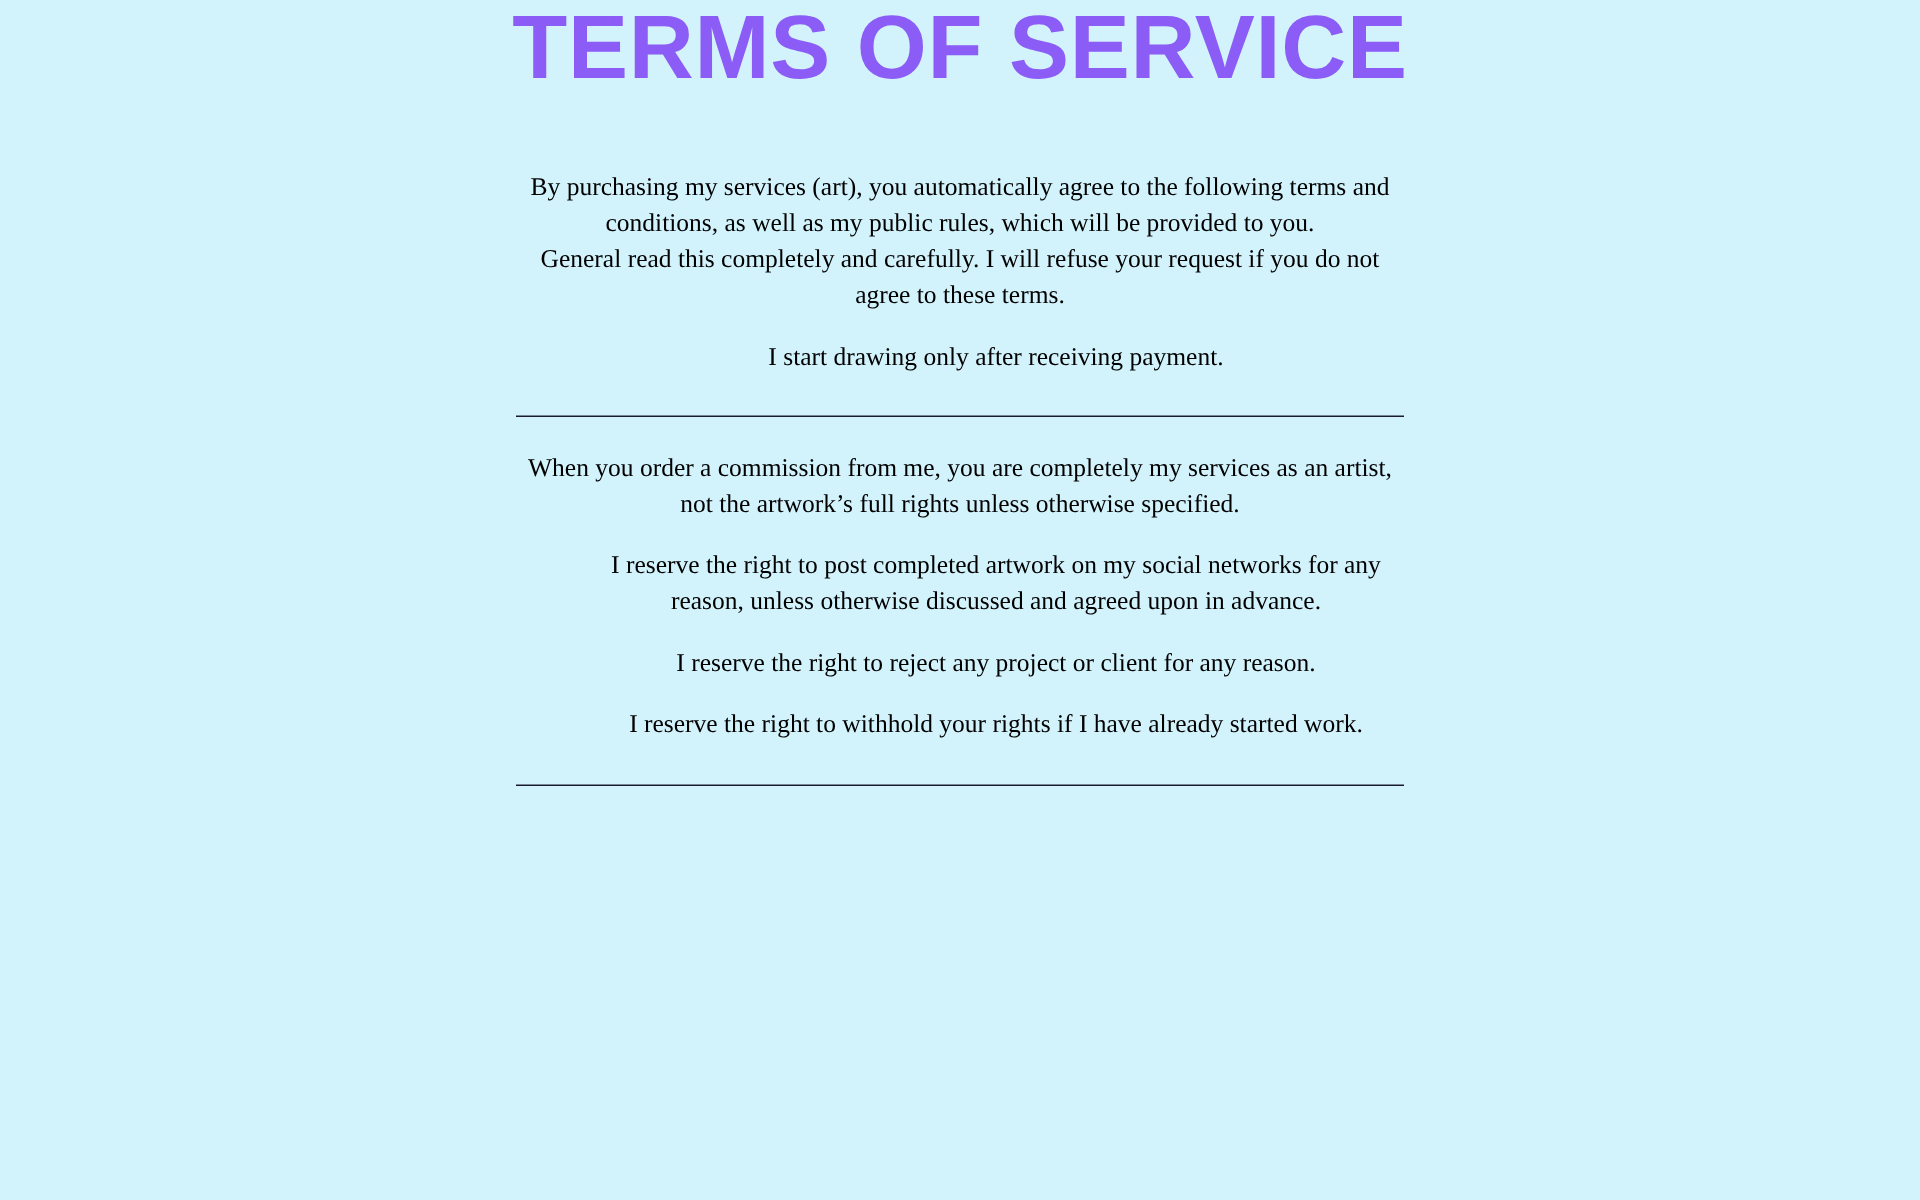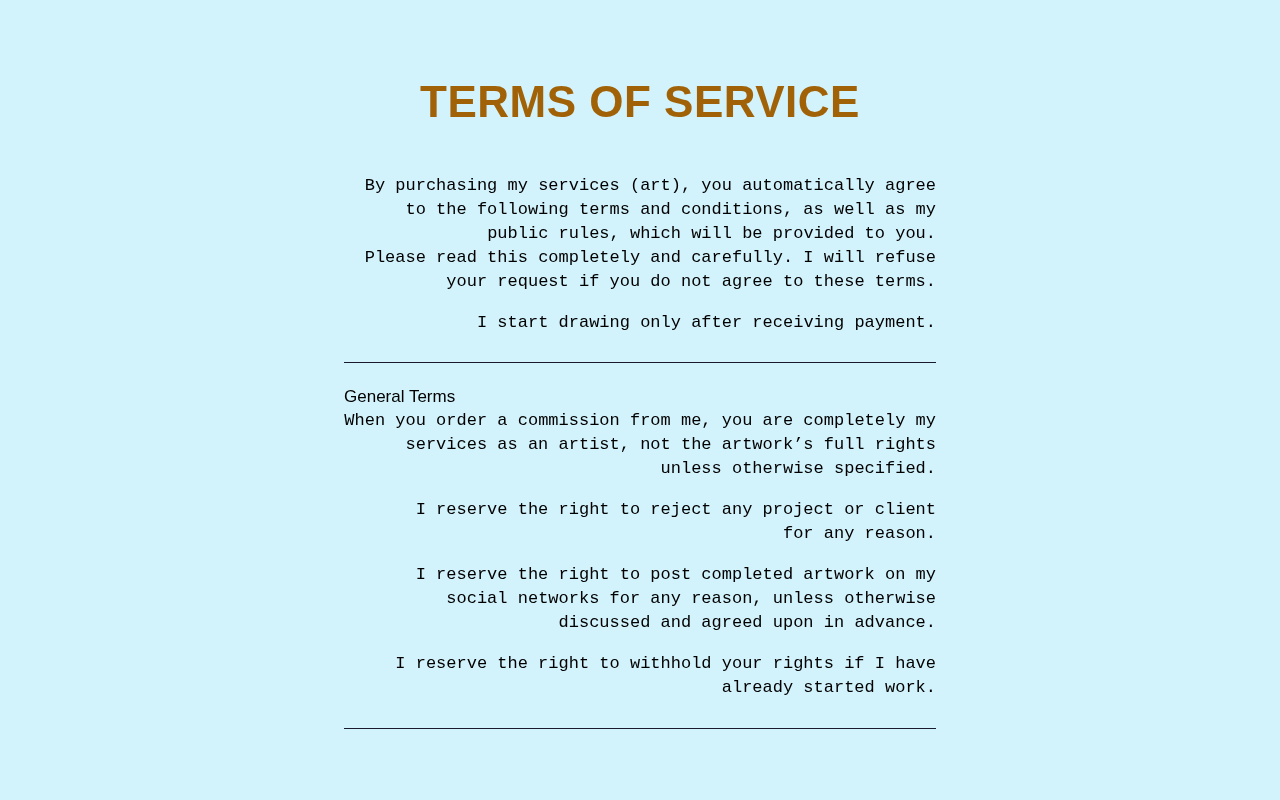--- a/index.html
+++ b/index.html
@@ -18,44 +18,43 @@
 
   .page {
     position: relative;
     width: 1280px;
     height: 800px;
     box-sizing: border-box;
   }
 
   .doc-title {
     margin: 0;
-    padding-top: 78px;
     text-align: center;
     font-family: "Liberation Sans", sans-serif;
-    font-size: 44px;
+    font-size: 60px;
     font-weight: bold;
     letter-spacing: 0.5px;
     line-height: 1.08;
-    color: #a16207;
+    color: #8b5cf6;
   }
 
   .content {
     width: 592px;
     margin: 0 auto;
     padding-top: 48px;
     box-sizing: border-box;
   }
 
   .para {
     margin: 0;
     font-size: 17px;
     line-height: 24px;
     color: #000000;
-    font-family: Liberation Mono, monospace;
-    text-align: right;
+    font-family: Liberation Serif, serif;
+    text-align: center;
   }
 
   .para + .para {
     margin-top: 0;
   }
 
   .block {
     margin: 0;
   }
 
@@ -95,40 +94,39 @@
 <body>
 
 <div class="page">
 
   <h1 class="doc-title">TERMS OF SERVICE</h1>
 
   <div class="content">
 
     <div class="block">
       <p class="para">By purchasing my services (art), you automatically agree to the following terms and conditions, as well as my public rules, which will be provided to you.</p>
-      <p class="para">Please read this completely and carefully. I will refuse your request if you do not agree to these terms.</p>
+      <p class="para">General read this completely and carefully. I will refuse your request if you do not agree to these terms.</p>
     </div>
 
     <div class="block">
       <p class="para">I start drawing only after receiving payment.</p>
     </div>
 
     <hr class="divider divider-top">
 
     <div class="block">
-      <p class="section-heading">General Terms</p>
       <p class="para">When you order a commission from me, you are completely my services as an artist, not the artwork’s full rights unless otherwise specified.</p>
     </div>
 
     <div class="block">
-      <p class="para">I reserve the right to reject any project or client for any reason.</p>
+      <p class="para">I reserve the right to post completed artwork on my social networks for any reason, unless otherwise discussed and agreed upon in advance.</p>
     </div>
 
     <div class="block">
-      <p class="para">I reserve the right to post completed artwork on my social networks for any reason, unless otherwise discussed and agreed upon in advance.</p>
+      <p class="para">I reserve the right to reject any project or client for any reason.</p>
     </div>
 
 
     <div class="block">
       <p class="para">I reserve the right to withhold your rights if I have already started work.</p>
     </div>
 
     <hr class="divider divider-bottom">
 
   </div>

